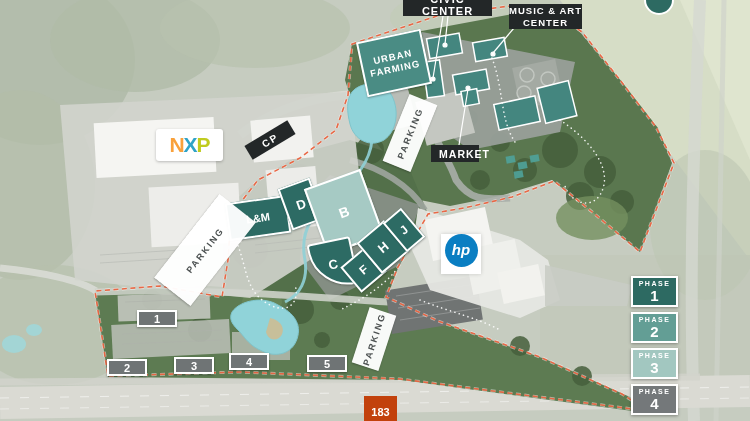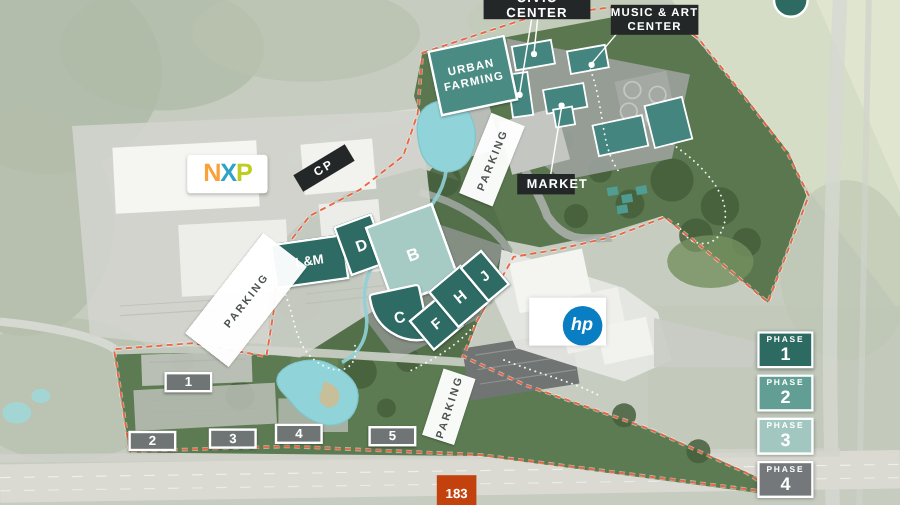--- a/index.html
+++ b/index.html
@@ -38,22 +38,22 @@
   .site-num{position:absolute;z-index:4;width:40px;height:17px;background:#6f7475;
        border:2px solid #fff;color:#fff;font-size:11px;font-weight:bold;display:flex;
        align-items:center;justify-content:center;box-sizing:border-box;
        box-shadow:0 1px 2px rgba(0,0,0,.35);}
 
   .nxp{position:absolute;left:156px;top:129px;width:67px;height:32px;z-index:4;background:#fff;
        border-radius:3px;display:flex;align-items:center;justify-content:center;
        font-weight:800;font-size:21px;letter-spacing:-1px;box-shadow:0 1px 3px rgba(0,0,0,.25);}
   .nxp .l-n{color:#f9a13b;} .nxp .l-x{color:#2fa3c7;} .nxp .l-p{color:#c0cc1f;}
 
-  .hp{position:absolute;left:441px;top:248px;width:40px;height:40px;z-index:4;background:#fff;
-       display:flex;align-items:flex-end;justify-content:center;box-shadow:0 0 4px rgba(0,0,0,.18);padding-left:24px;}
+  .hp{position:absolute;left:441px;top:234px;width:40px;height:40px;z-index:4;background:#fff;
+       display:flex;align-items:flex-start;justify-content:center;box-shadow:0 0 4px rgba(0,0,0,.18);}
   .hp .circle{width:33px;height:33px;border-radius:50%;background:#0a7ec2;color:#fff;
        display:flex;align-items:center;justify-content:center;font-style:italic;
        font-weight:bold;font-size:15px;padding-bottom:2px;box-sizing:border-box;}
 
   .hwy{position:absolute;left:364px;top:396px;width:33px;height:32px;z-index:5;background:#c2410c;
        color:#fff;font-size:11px;font-weight:bold;display:flex;align-items:center;justify-content:center;}
 
   .north-dot{position:absolute;left:644px;top:-15px;width:26px;height:26px;border-radius:50%;
        background:#2d6a62;border:2px solid #fff;z-index:4;box-sizing:content-box;}
 </style>

